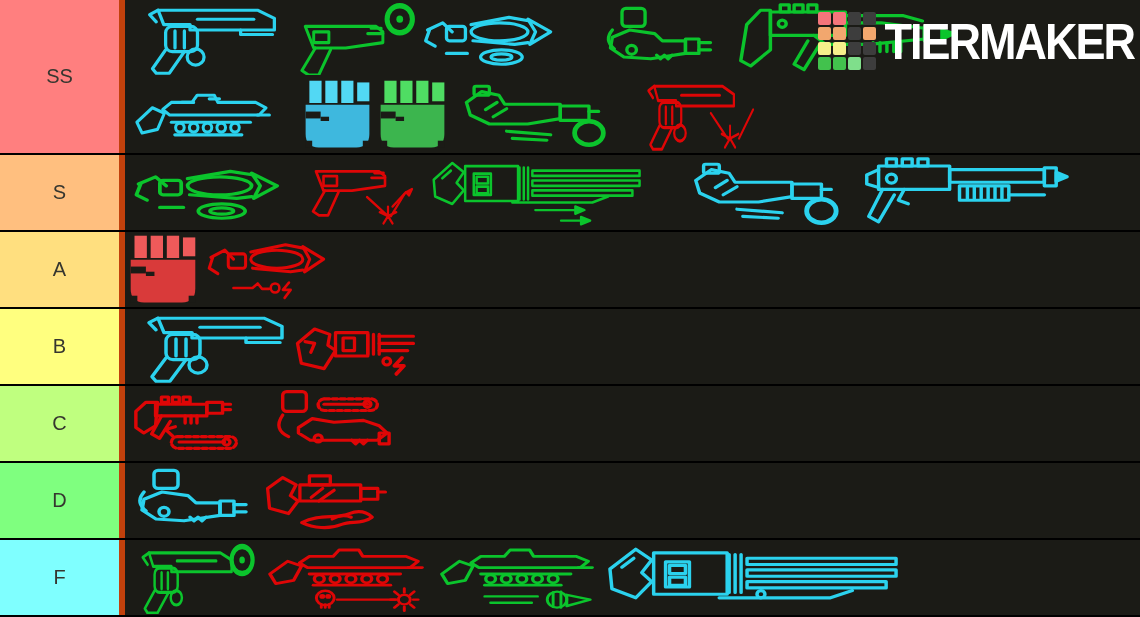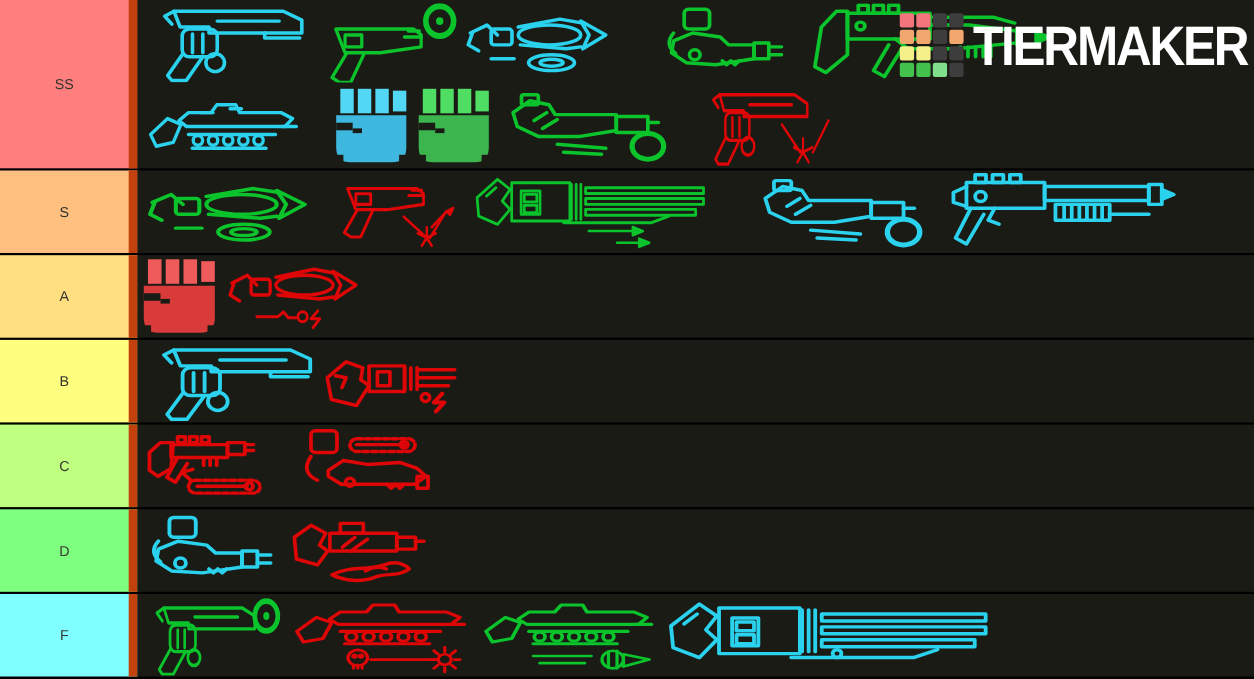--- a/index.html
+++ b/index.html
@@ -4,21 +4,21 @@
 <style>
   html,body{margin:0;padding:0;}
   body{
     width:1140px;height:617px;overflow:hidden;position:relative;
     background:#000;font-family:"Liberation Sans",sans-serif;
   }
   #tier-list{width:1140px;}
   .tier-row{display:flex;border-bottom:2px solid #000;box-sizing:border-box;}
   .tier-label{
     width:125px;flex:0 0 125px;display:flex;align-items:center;justify-content:center;
-    border-right:8px solid #c2410c;box-sizing:border-box;color:#36362f;font-size:13px;
+    border-right:6px solid #c2410c;box-sizing:border-box;color:#36362f;font-size:20px;
   }
   .tier-content{
     flex:1;background:#1b1b16;display:flex;flex-direction:column;justify-content:center;
     overflow:hidden;min-width:0;
   }
   .tier-line{display:flex;align-items:center;height:76px;}
   .weapon{height:72px;flex:0 0 auto;}
   .weapon svg{width:100%;height:100%;display:block;}
   .logo{position:absolute;top:12px;right:6px;display:flex;align-items:center;z-index:5;}
   .logo-grid{display:grid;grid-template-columns:repeat(4,13px);grid-auto-rows:13px;gap:2px;margin-right:9px;}

